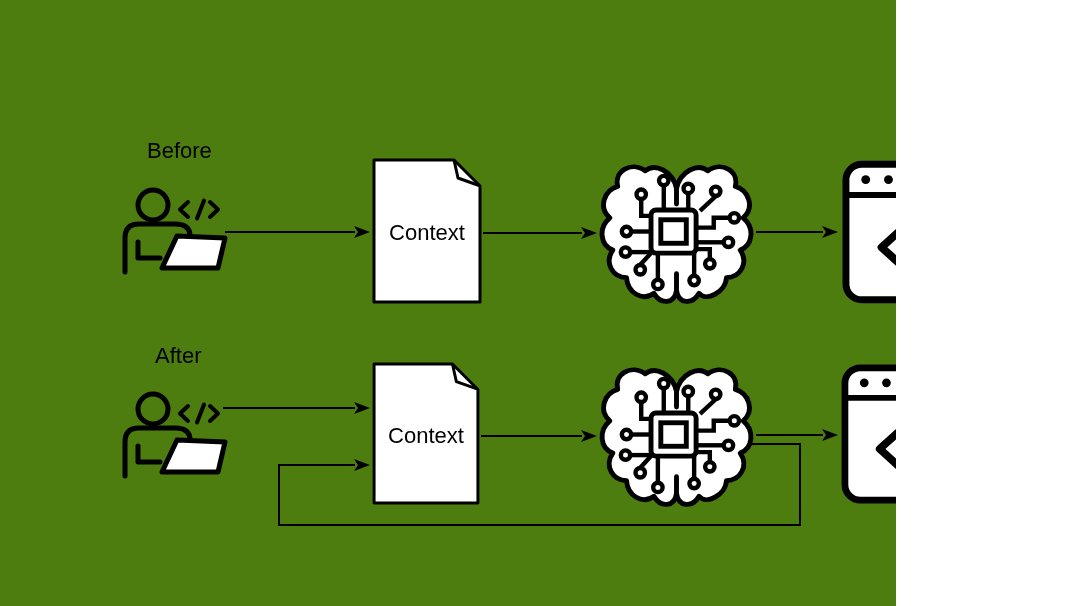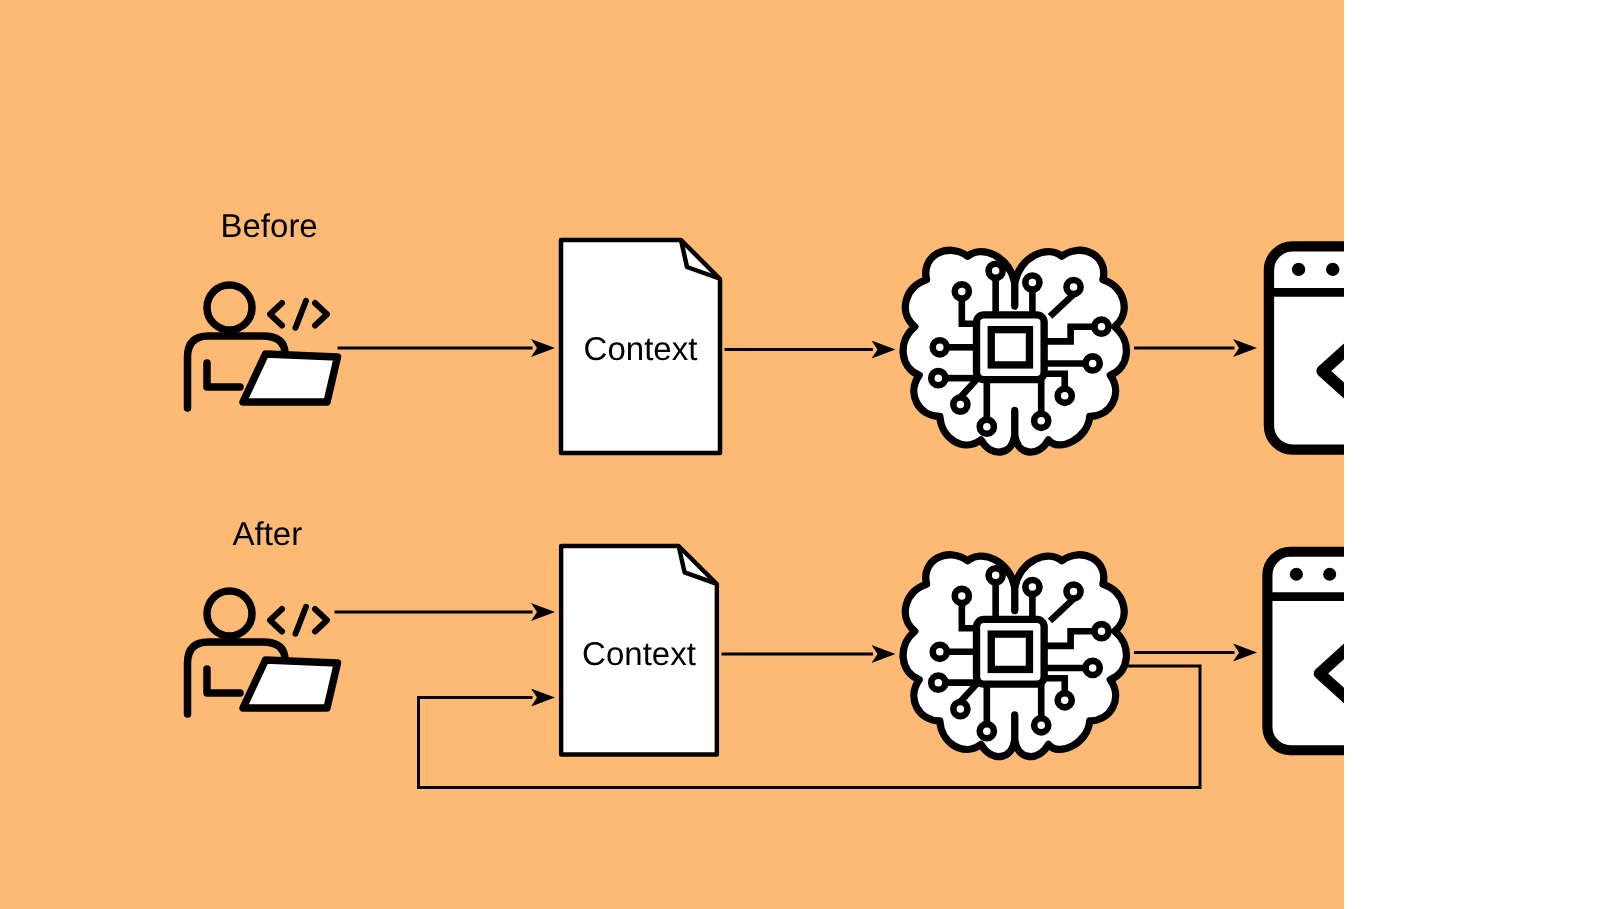--- a/index.html
+++ b/index.html
@@ -4,21 +4,21 @@
 <style>
   html, body {
     margin: 0;
     padding: 0;
     background: #ffffff;
   }
   .canvas {
     position: relative;
     width: 896px;
     height: 606px;
-    background: #fdba74;
+    background: #4d7c0f;
     overflow: hidden;
     font-family: "Liberation Sans", sans-serif;
   }
   svg.diagram {
     position: absolute;
     left: 0;
     top: 0;
   }
   text.row-label, text.doc-label {
     font-family: "Liberation Sans", sans-serif;

